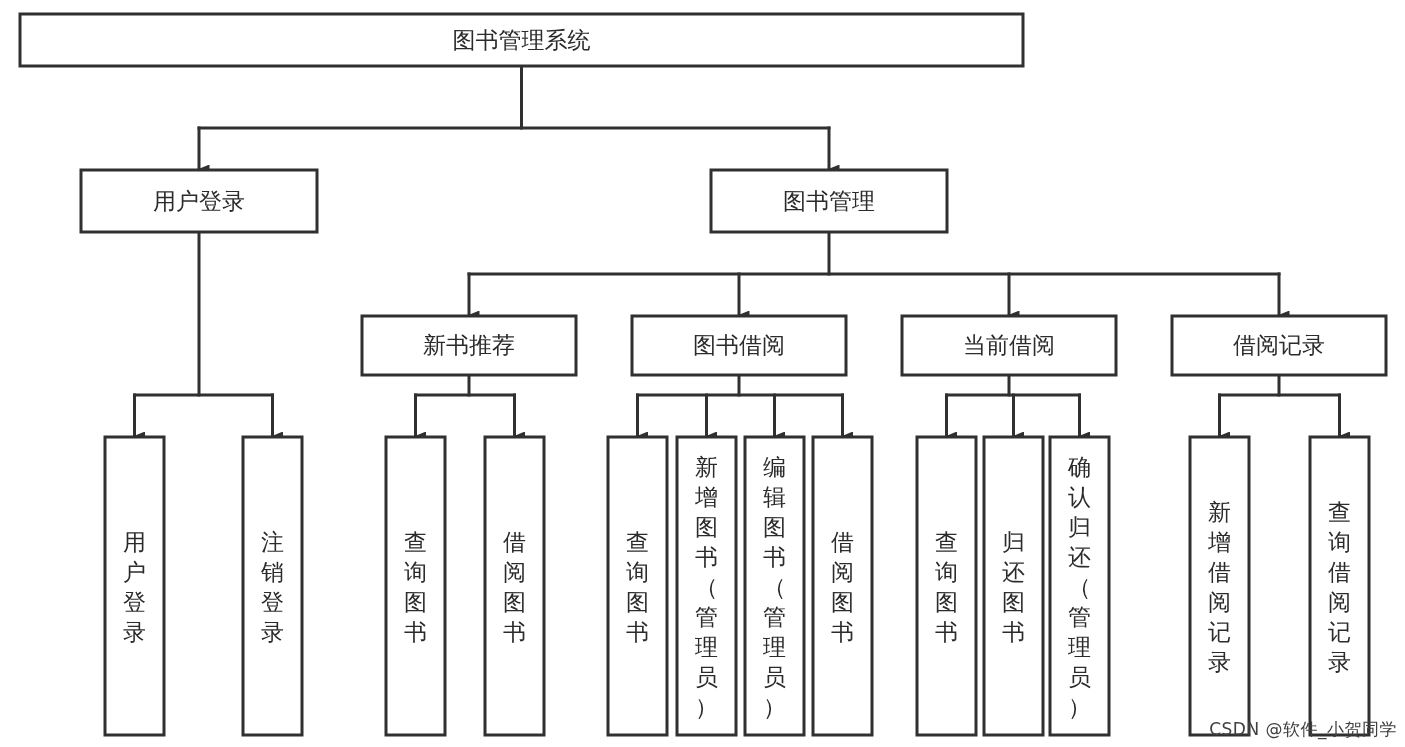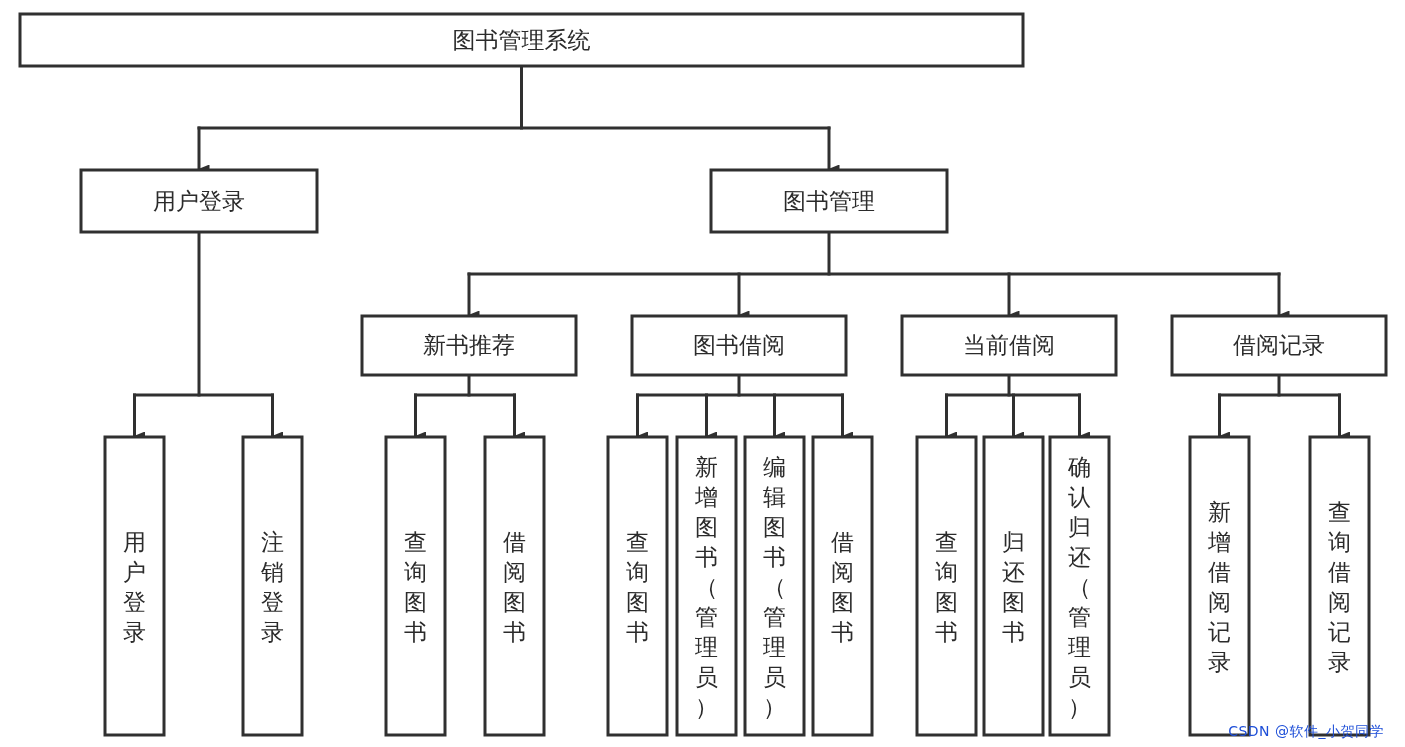--- a/index.html
+++ b/index.html
@@ -47,25 +47,25 @@
     dominant-baseline: middle;
   }
   .node-label-v {
     font-family: "DejaVu Sans", "Liberation Sans", sans-serif;
     font-size: 23px;
     fill: #2b2b2b;
     text-anchor: middle;
   }
   .watermark-text {
     position: absolute;
-    right: 21px;
+    right: 8px;
     bottom: 6px;
     font-family: "DejaVu Sans", "Liberation Sans", sans-serif;
-    font-size: 14px;
-    color: #1d4ed8;
+    font-size: 17px;
+    color: #404040;
     letter-spacing: 0.5px;
     white-space: nowrap;
     pointer-events: none;
   }
 </style>
 </head>
 <body>
 
 <div id="diagram-root">
 

